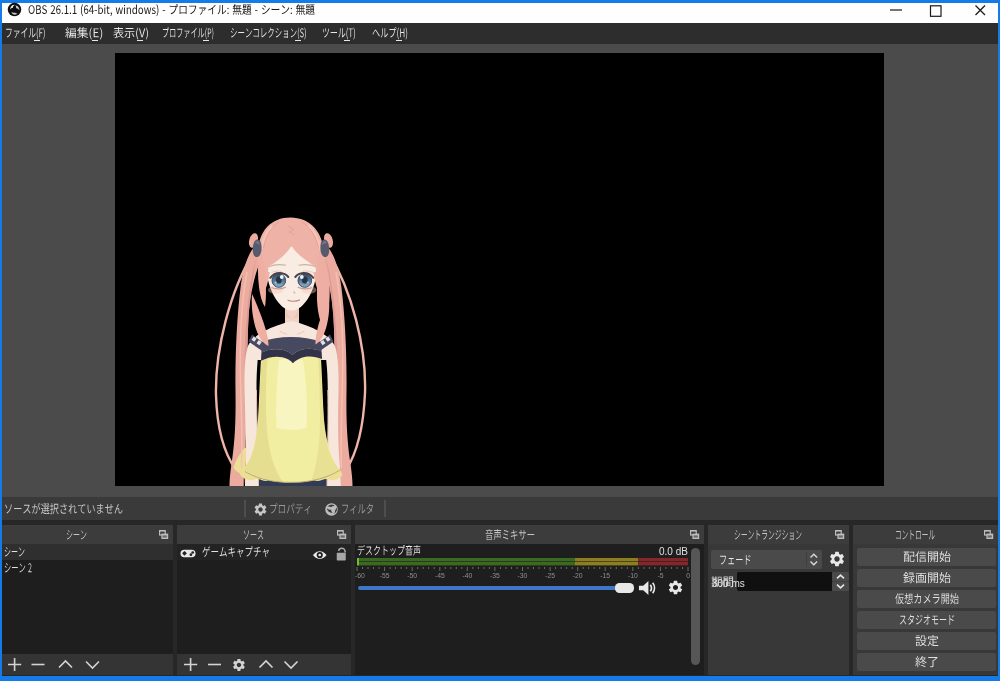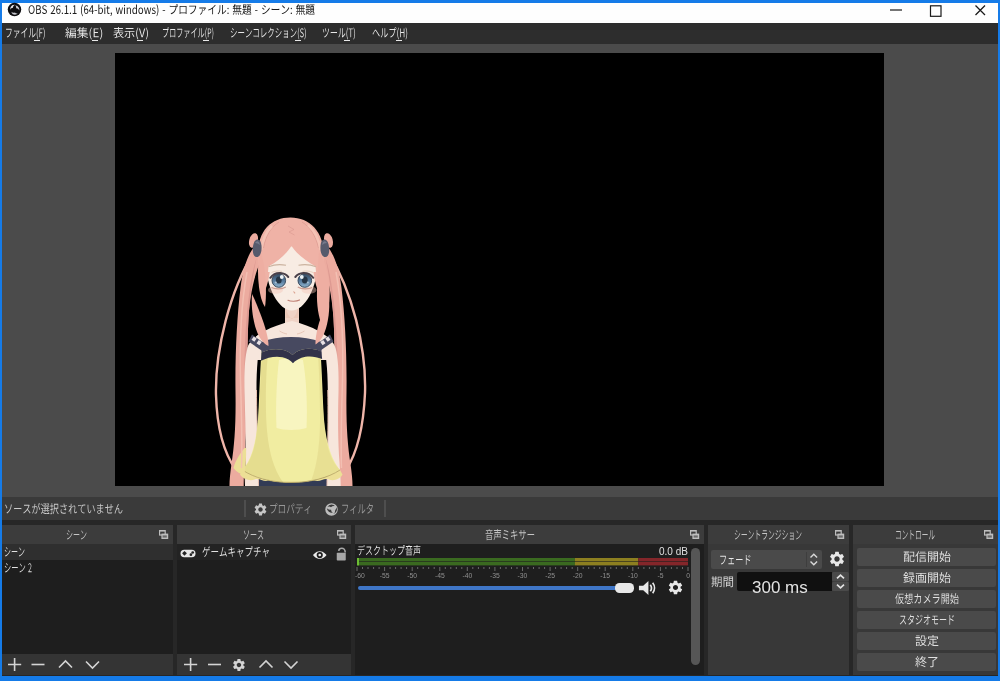--- a/index.html
+++ b/index.html
@@ -325,21 +325,21 @@
 <path d="M0.5 2 v15" stroke="#3e3e3e" stroke-width="1"></path>
 <path d="M4.5 7.5l3.3-3.3 3.3 3.3 M4.5 11.5l3.3 3.3 3.3-3.3" stroke="#dadada" stroke-width="1.4" fill="none"></path>
 </svg>
 <svg class="abs" style="left:828px;top:550px" width="18" height="18" viewBox="0 0 24 24">
     <path fill="#e8e8e8" d="M19.14 12.94c.04-.3.06-.61.06-.94 0-.32-.02-.64-.07-.94l2.03-1.58c.18-.14.23-.41.12-.61l-1.92-3.32c-.12-.22-.37-.29-.59-.22l-2.39.96c-.5-.38-1.03-.7-1.62-.94l-.36-2.54c-.04-.24-.24-.41-.48-.41h-3.84c-.24 0-.43.17-.47.41l-.36 2.54c-.59.24-1.13.57-1.62.94l-2.39-.96c-.22-.08-.47 0-.59.22L2.74 8.87c-.12.21-.08.47.12.61l2.03 1.58c-.05.3-.09.63-.09.94s.02.64.07.94l-2.03 1.58c-.18.14-.23.41-.12.61l1.92 3.32c.12.22.37.29.59.22l2.39-.96c.5.38 1.03.7 1.62.94l.36 2.54c.05.24.24.41.48.41h3.84c.24 0 .44-.17.47-.41l.36-2.54c.59-.24 1.13-.56 1.62-.94l2.39.96c.22.08.47 0 .59-.22l1.92-3.32c.12-.22.07-.47-.12-.61l-2.01-1.58zM12 15.6c-1.98 0-3.6-1.62-3.6-3.6s1.62-3.6 3.6-3.6 3.6 1.62 3.6 3.6-1.62 3.6-3.6 3.6z"></path>
   </svg>
 <svg class="t" style="left:711.0px;top:572.8px" width="25" height="18">
     <path transform="translate(0,13.2) scale(0.9583,1)" fill="#d8d8d8" d="M2.1 -1.7C1.8 -0.9 1.1 -0.1 0.5 0.4C0.7 0.6 1 0.8 1.2 1C1.9 0.4 2.6 -0.6 3 -1.5ZM3.9 -1.3C4.3 -0.8 4.9 0 5.1 0.5L5.8 0.1C5.6 -0.4 5 -1.2 4.5 -1.7ZM10.3 -8.7V-6.7H7.8V-8.7ZM7 -9.5V-5.1C7 -3.4 6.9 -1.1 5.9 0.5C6.1 0.6 6.4 0.9 6.6 1C7.3 -0.1 7.6 -1.7 7.7 -3.1H10.3V-0.2C10.3 -0 10.2 0 10 0C9.8 0.1 9.2 0.1 8.6 0C8.7 0.3 8.8 0.7 8.9 0.9C9.8 0.9 10.3 0.9 10.7 0.7C11 0.6 11.1 0.3 11.1 -0.2V-9.5ZM10.3 -5.9V-3.9H7.8C7.8 -4.4 7.8 -4.8 7.8 -5.1V-5.9ZM4.6 -9.9V-8.5H2.5V-9.9H1.6V-8.5H0.6V-7.7H1.6V-2.8H0.5V-2H6.4V-2.8H5.5V-7.7H6.4V-8.5H5.5V-9.9ZM2.5 -7.7H4.6V-6.6H2.5ZM2.5 -5.9H4.6V-4.7H2.5ZM2.5 -4H4.6V-2.8H2.5Z M19.4 -2V-0.9H16.6V-2ZM19.4 -2.7H16.6V-3.8H19.4ZM15.7 -4.5V0.5H16.6V-0.2H20.2V-4.5ZM16.6 -7.2V-6.1H14V-7.2ZM16.6 -7.9H14V-8.9H16.6ZM22.1 -7.2V-6.1H19.4V-7.2ZM22.1 -7.9H19.4V-8.9H22.1ZM22.5 -9.6H18.5V-5.4H22.1V-0.2C22.1 -0 22 0 21.8 0C21.6 0 20.9 0.1 20.1 0C20.3 0.3 20.4 0.7 20.4 1C21.4 1 22.1 0.9 22.5 0.8C22.9 0.6 23 0.3 23 -0.2V-9.6ZM13.1 -9.6V1H14V-5.4H17.4V-9.6Z"></path>
   </svg>
 <div class="abs" style="left:737px;top:572px;width:95px;height:19px;background:#101010;border-radius:2px 0 0 2px"></div>
-<div class="abs" style="left:752px;top:577.5px;font-size:17px;color:#e2e2e2;font-family:'Liberation Sans'">300 ms</div>
+<div class="abs" style="left:712px;top:577.5px;font-size:10px;color:#e2e2e2;font-family:'Liberation Sans'">300 ms</div>
 <svg class="abs" style="left:832px;top:572px" width="17" height="19" viewBox="0 0 17 19">
 <rect x="0" y="0" width="17" height="9.2" rx="1.5" fill="#4a4a4a"></rect>
 <rect x="0" y="9.8" width="17" height="9.2" rx="1.5" fill="#4a4a4a"></rect>
 <path d="M5 6.3 L8.5 3.1 L12 6.3" stroke="#e4e4e4" stroke-width="1.7" fill="none"></path>
 <path d="M5 12.7 L8.5 15.9 L12 12.7" stroke="#e4e4e4" stroke-width="1.7" fill="none"></path>
 </svg>
 <div class="abs" style="left:853px;top:525px;width:145px;height:19px;background:#3c3c3c"></div>
 <svg class="t" style="left:894.5px;top:526.3px" width="42" height="18">
     <path transform="translate(0,13.2) scale(0.5556,1)" fill="#c5c5c5" d="M1.9 -1.6V-0.5C2.2 -0.5 2.8 -0.6 3.3 -0.6H9.1L9.1 0.1H10.2C10.2 -0.1 10.1 -0.6 10.1 -1.1V-7.2C10.1 -7.5 10.2 -7.9 10.2 -8.2C9.9 -8.2 9.6 -8.2 9.3 -8.2H3.4C3 -8.2 2.5 -8.2 2.1 -8.2V-7.2C2.3 -7.2 2.9 -7.2 3.4 -7.2H9.1V-1.5H3.2C2.7 -1.5 2.2 -1.6 1.9 -1.6Z M14.7 -8.8 14 -8.1C14.9 -7.5 16.4 -6.2 17 -5.6L17.8 -6.3C17.1 -7 15.6 -8.2 14.7 -8.8ZM13.7 -0.8 14.3 0.2C16.3 -0.1 17.8 -0.9 19 -1.6C20.9 -2.8 22.3 -4.4 23.1 -5.9L22.5 -6.9C21.8 -5.4 20.3 -3.7 18.5 -2.5C17.4 -1.8 15.8 -1.1 13.7 -0.8Z M28 -1.1C28 -0.6 28 -0 28 0.4H29.1C29.1 -0 29.1 -0.7 29.1 -1.1L29 -5C30.4 -4.6 32.4 -3.8 33.8 -3.1L34.2 -4.1C32.9 -4.7 30.6 -5.6 29 -6.1V-8C29 -8.4 29.1 -8.9 29.1 -9.3H27.9C28 -8.9 28 -8.4 28 -8C28 -7 28 -1.7 28 -1.1Z M37.8 -8.2C37.8 -7.9 37.8 -7.6 37.8 -7.3C37.8 -6.8 37.8 -1.9 37.8 -1.4C37.8 -1 37.8 -0.1 37.7 0.1H38.8L38.7 -0.6H45.3L45.3 0.1H46.3C46.3 -0 46.3 -1 46.3 -1.4C46.3 -1.8 46.3 -6.7 46.3 -7.3C46.3 -7.6 46.3 -7.9 46.3 -8.2C46 -8.2 45.5 -8.2 45.3 -8.2C44.7 -8.2 39.5 -8.2 38.8 -8.2C38.5 -8.2 38.2 -8.2 37.8 -8.2ZM38.7 -1.5V-7.2H45.3V-1.5Z M49.2 -5.2V-4C49.6 -4.1 50.2 -4.1 50.9 -4.1C51.8 -4.1 56.6 -4.1 57.5 -4.1C58 -4.1 58.5 -4 58.8 -4V-5.2C58.5 -5.2 58.1 -5.1 57.5 -5.1C56.6 -5.1 51.8 -5.1 50.9 -5.1C50.2 -5.1 49.6 -5.2 49.2 -5.2Z M66.3 -0.3 66.9 0.3C67 0.2 67.1 0.1 67.3 0C68.7 -0.7 70.4 -1.9 71.4 -3.3L70.9 -4.1C69.9 -2.8 68.5 -1.7 67.4 -1.2C67.4 -1.6 67.4 -7.4 67.4 -8.1C67.4 -8.6 67.4 -8.9 67.4 -9H66.3C66.3 -8.9 66.4 -8.6 66.4 -8.1C66.4 -7.4 66.4 -1.5 66.4 -0.9C66.4 -0.7 66.3 -0.4 66.3 -0.3ZM60.8 -0.3 61.7 0.3C62.7 -0.5 63.5 -1.7 63.8 -3C64.2 -4.2 64.2 -6.8 64.2 -8.1C64.2 -8.5 64.2 -8.8 64.3 -9H63.2C63.2 -8.7 63.2 -8.4 63.2 -8.1C63.2 -6.8 63.2 -4.4 62.9 -3.3C62.5 -2.1 61.8 -1 60.8 -0.3Z"></path>
   </svg>

